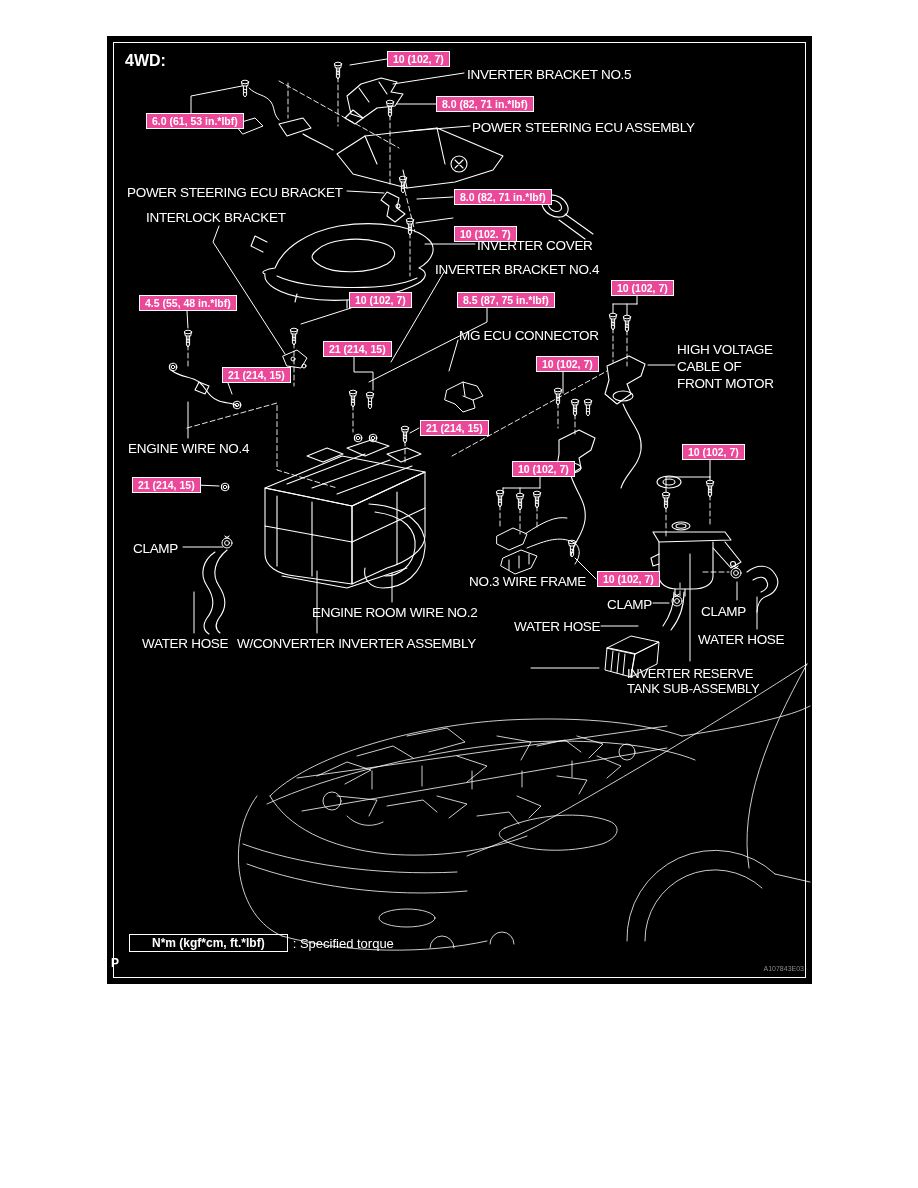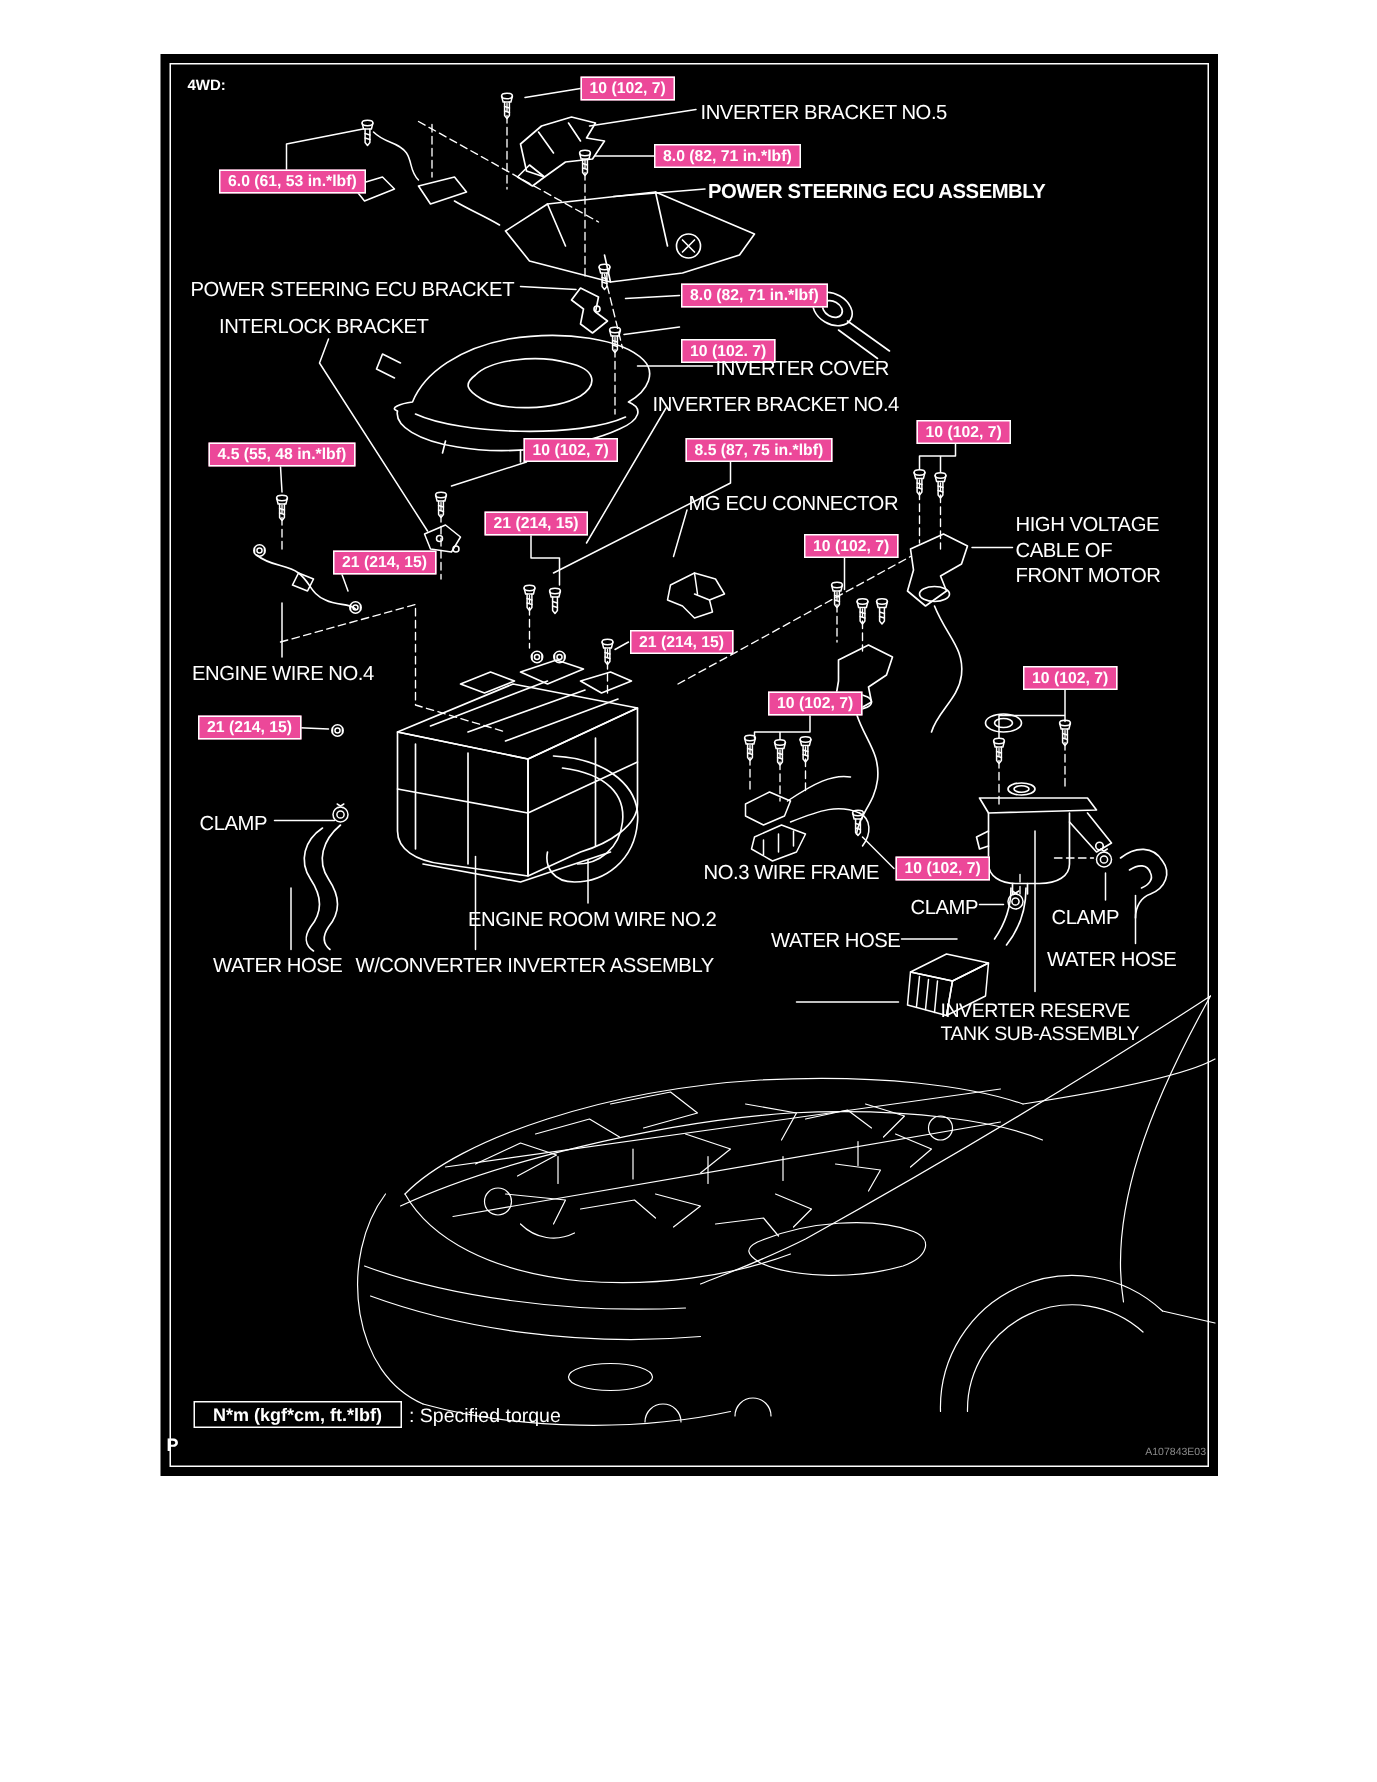--- a/index.html
+++ b/index.html
@@ -1,28 +1,28 @@
 <!DOCTYPE html>
 <html><head>
 <meta charset="utf-8">
 <style>
   html,body{margin:0;padding:0;background:#fff;}
   .stage{position:relative;width:918px;height:1188px;background:#fff;overflow:hidden;
          font-family:"Liberation Sans",sans-serif;}
   .panel{position:absolute;left:107px;top:36px;width:705px;height:948px;background:#000;}
   .panel-border{position:absolute;left:6px;top:6px;right:6px;bottom:6px;border:1px solid #fff;pointer-events:none;}
   .art{position:absolute;left:0;top:0;}
-  .drive{position:absolute;left:18px;top:16px;color:#fff;font-weight:bold;font-size:10px;letter-spacing:0;}
+  .drive{position:absolute;left:18px;top:16px;color:#fff;font-weight:bold;font-size:16px;letter-spacing:0;}
   .tq{position:absolute;border:1.5px solid #fff;background:#ec4899;color:#fff;font-weight:bold;
       font-size:10.5px;line-height:12px;padding:1px 5px;white-space:nowrap;z-index:3;}
   .pl{position:absolute;color:#fff;font-size:13.5px;line-height:17px;letter-spacing:-0.3px;
       white-space:pre-line;z-index:3;}
   .pl.two{line-height:15px;font-size:13px;}
   .legend{position:absolute;left:22px;top:898px;display:flex;align-items:center;gap:5px;color:#fff;z-index:3;}
-  .legend .sym{border:1.5px solid #fff;padding:1px 12px;font-weight:bold;font-size:12px;line-height:14px;white-space:nowrap;}
+  .legend .sym{border:1.5px solid #fff;padding:1px 22px;font-weight:bold;font-size:12px;line-height:14px;white-space:nowrap;}
   .legend .desc{font-size:13px;}
   .pmark{position:absolute;left:4px;top:920px;color:#fff;font-weight:bold;font-size:12px;}
   .figcode{position:absolute;right:8px;top:929px;color:#8a8a8a;font-size:7px;letter-spacing:0;}
 </style>
 </head>
 <body>
 
 <div class="stage">
   <div class="panel">
     <div class="panel-border"></div>
@@ -315,21 +315,21 @@
     <div class="tq" style="left:216px;top:305px;">21 (214, 15)</div>
     <div class="tq" style="left:429px;top:320px;">10 (102, 7)</div>
     <div class="tq" style="left:115px;top:331px;">21 (214, 15)</div>
     <div class="tq" style="left:313px;top:384px;">21 (214, 15)</div>
     <div class="tq" style="left:575px;top:408px;">10 (102, 7)</div>
     <div class="tq" style="left:25px;top:441px;">21 (214, 15)</div>
     <div class="tq" style="left:405px;top:425px;">10 (102, 7)</div>
     <div class="tq" style="left:490px;top:535px;">10 (102, 7)</div>
 
     <div class="pl" style="left:360px;top:30px;">INVERTER BRACKET NO.5</div>
-    <div class="pl" style="left:365px;top:83px;font-weight:bold;">POWER STEERING ECU ASSEMBLY</div>
+    <div class="pl" style="left:365px;top:83px;">POWER STEERING ECU ASSEMBLY</div>
     <div class="pl" style="left:20px;top:148px;">POWER STEERING ECU BRACKET</div>
     <div class="pl" style="left:39px;top:173px;">INTERLOCK BRACKET</div>
     <div class="pl" style="left:370px;top:201px;text-align:center;">INVERTER COVER</div>
     <div class="pl" style="left:328px;top:225px;">INVERTER BRACKET NO.4</div>
     <div class="pl" style="left:352px;top:291px;">MG ECU CONNECTOR</div>
     <div class="pl" style="left:570px;top:305px;">HIGH VOLTAGE
 CABLE OF
 FRONT MOTOR</div>
     <div class="pl" style="left:21px;top:404px;">ENGINE WIRE NO.4</div>
     <div class="pl" style="left:26px;top:504px;">CLAMP</div>

